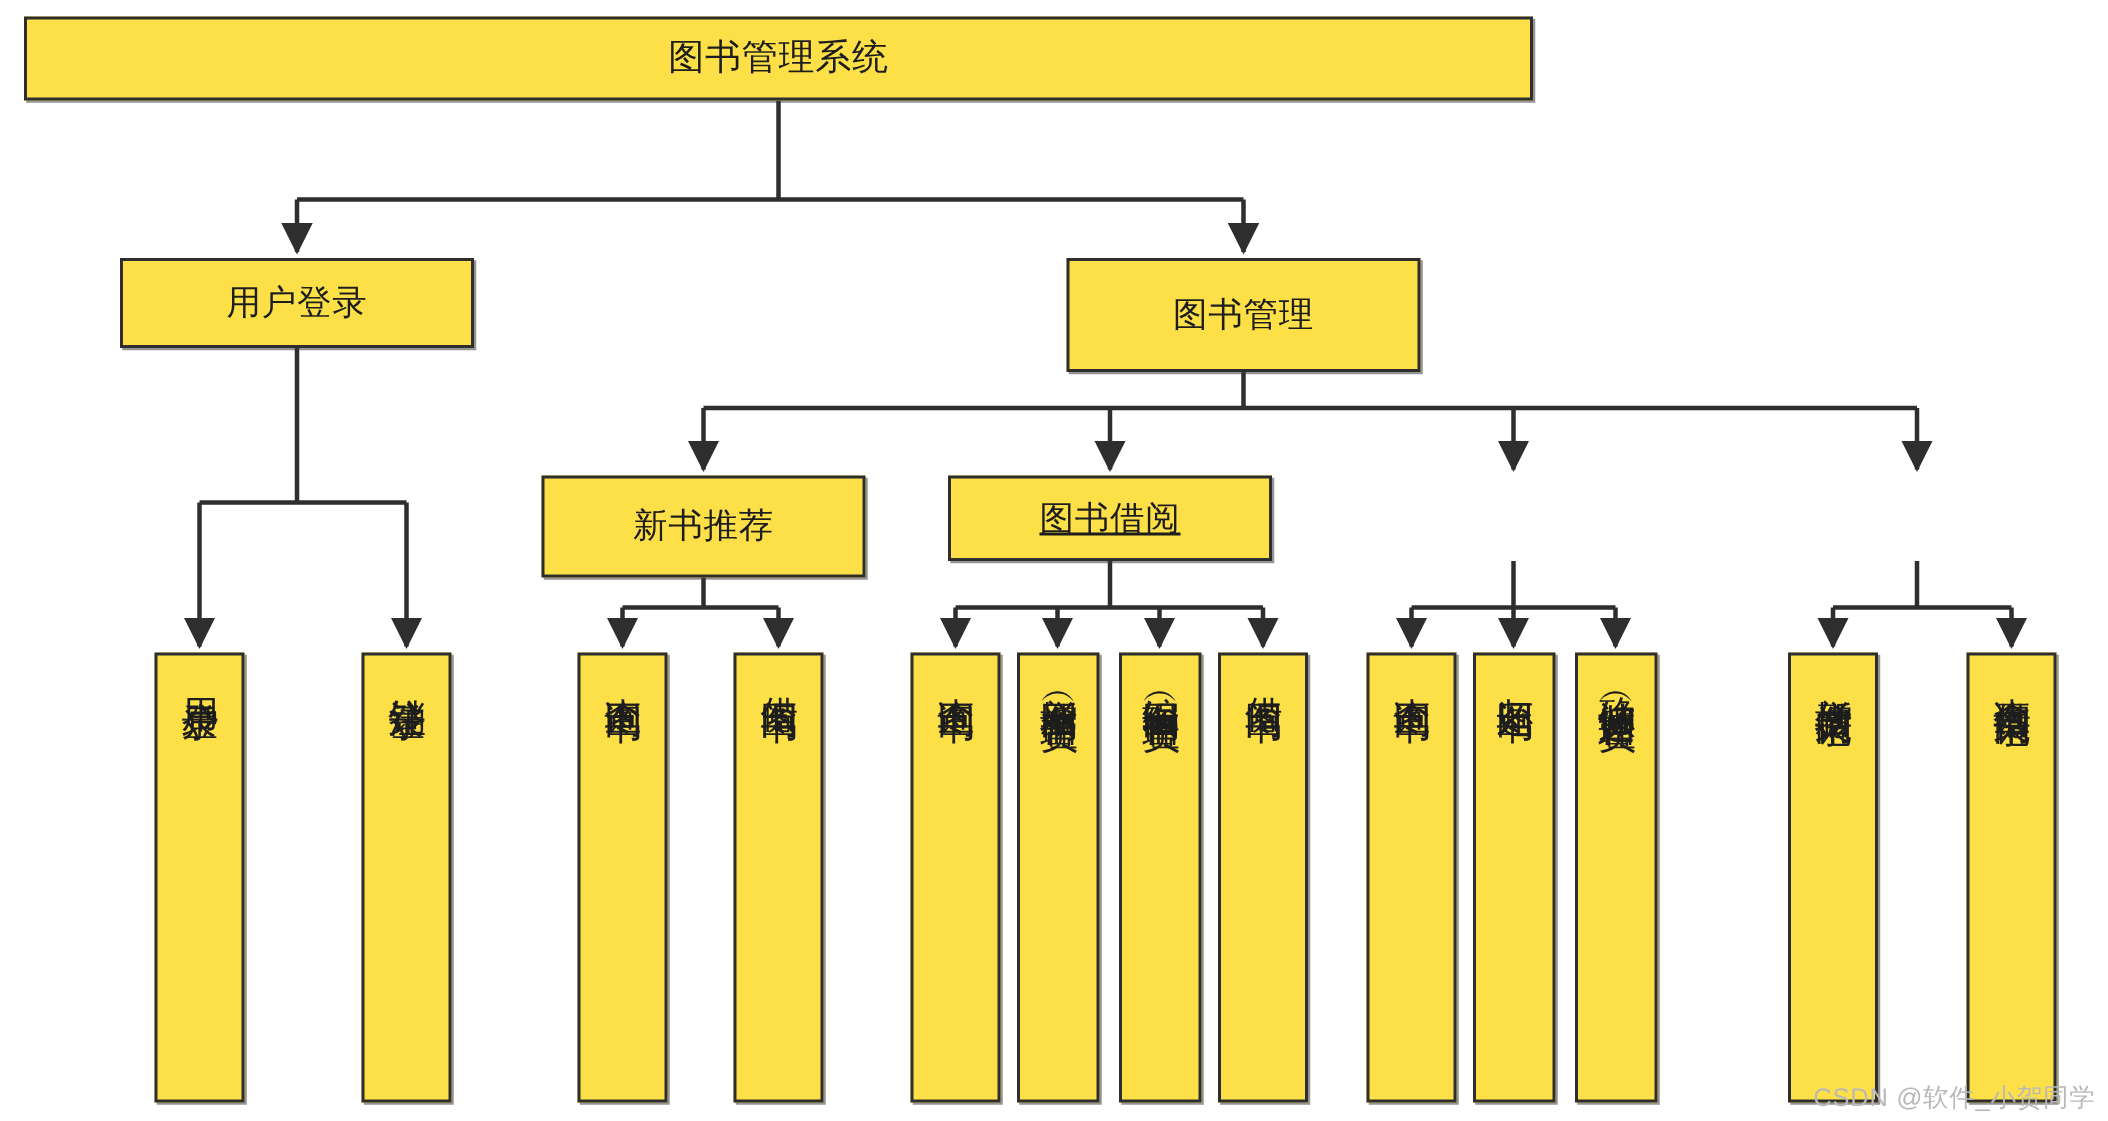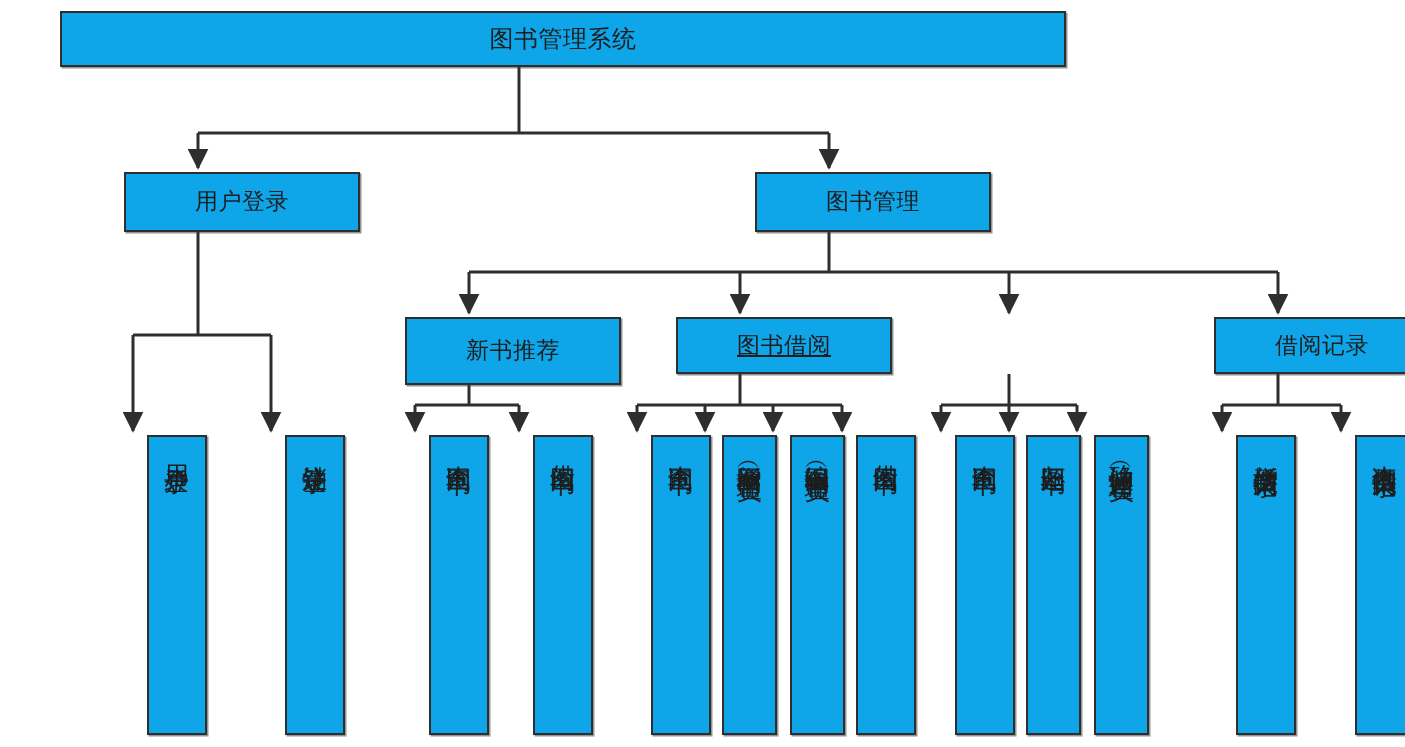--- a/index.html
+++ b/index.html
@@ -9,28 +9,27 @@
     font-family:"Liberation Sans","DejaVu Sans",sans-serif;
     overflow:hidden;
     position:relative;
   }
   #diagram{position:absolute;left:0;top:0;width:1405px;height:747px;}
   #svg-layer{position:absolute;left:0;top:0;width:1405px;height:747px;pointer-events:none;}
 
   .node{
     position:absolute;
     box-sizing:border-box;
-    background:#0ea5e9;
+    background:#fde047;
     border:2px solid #2e2e2e;
     box-shadow:1.5px 1.5px 0 0 rgba(60,60,60,.55);
     display:flex;
     align-items:center;
     justify-content:center;
     color:#1d1d1d;
-    margin-left:44px;
   }
   .node .label{
     display:block;
     text-align:center;
     line-height:1.18;
     white-space:nowrap;
   }
   .node.horiz .label{
     font-size:23px;
     letter-spacing:.5px;
@@ -115,32 +114,29 @@
     </g>
   </svg>
 
   <div class="node horiz root" style="left:16px;top:11px;width:1006px;height:56px;">
     <span class="label">图书管理系统</span>
   </div>
 
   <div class="node horiz" style="left:80px;top:172px;width:236px;height:60px;">
     <span class="label">用户登录</span>
   </div>
-  <div class="node horiz" style="left:711px;top:172px;width:236px;height:60px;">
+  <div class="node horiz" style="left:711px;top:172px;width:236px;height:76px;">
     <span class="label">图书管理</span>
   </div>
 
   <div class="node horiz" style="left:361px;top:317px;width:216px;height:68px;">
     <span class="label">新书推荐</span>
   </div>
   <div class="node horiz" style="left:632px;top:317px;width:216px;height:57px;text-decoration:underline;">
     <span class="label">图书借阅</span>
-  </div>
-  <div class="node horiz" style="left:1170px;top:317px;width:216px;height:57px;">
-    <span class="label">借阅记录</span>
   </div>
 
   <div class="node vert" style="left:103px;top:435px;width:60px;height:300px;">
     <span class="label">用户登录</span>
   </div>
   <div class="node vert" style="left:241px;top:435px;width:60px;height:300px;">
     <span class="label">注销登录</span>
   </div>
 
   <div class="node vert" style="left:385px;top:435px;width:60px;height:300px;">
@@ -173,13 +169,14 @@
     <span class="label">确认归还（管理员）</span>
   </div>
 
   <div class="node vert" style="left:1192px;top:435px;width:60px;height:300px;">
     <span class="label">新增借阅记录</span>
   </div>
   <div class="node vert" style="left:1311px;top:435px;width:60px;height:300px;">
     <span class="label">查询借阅记录</span>
   </div>
 
+  <div class="watermark">CSDN @软件_小贺同学</div>
 </div>
 
 </body></html>

